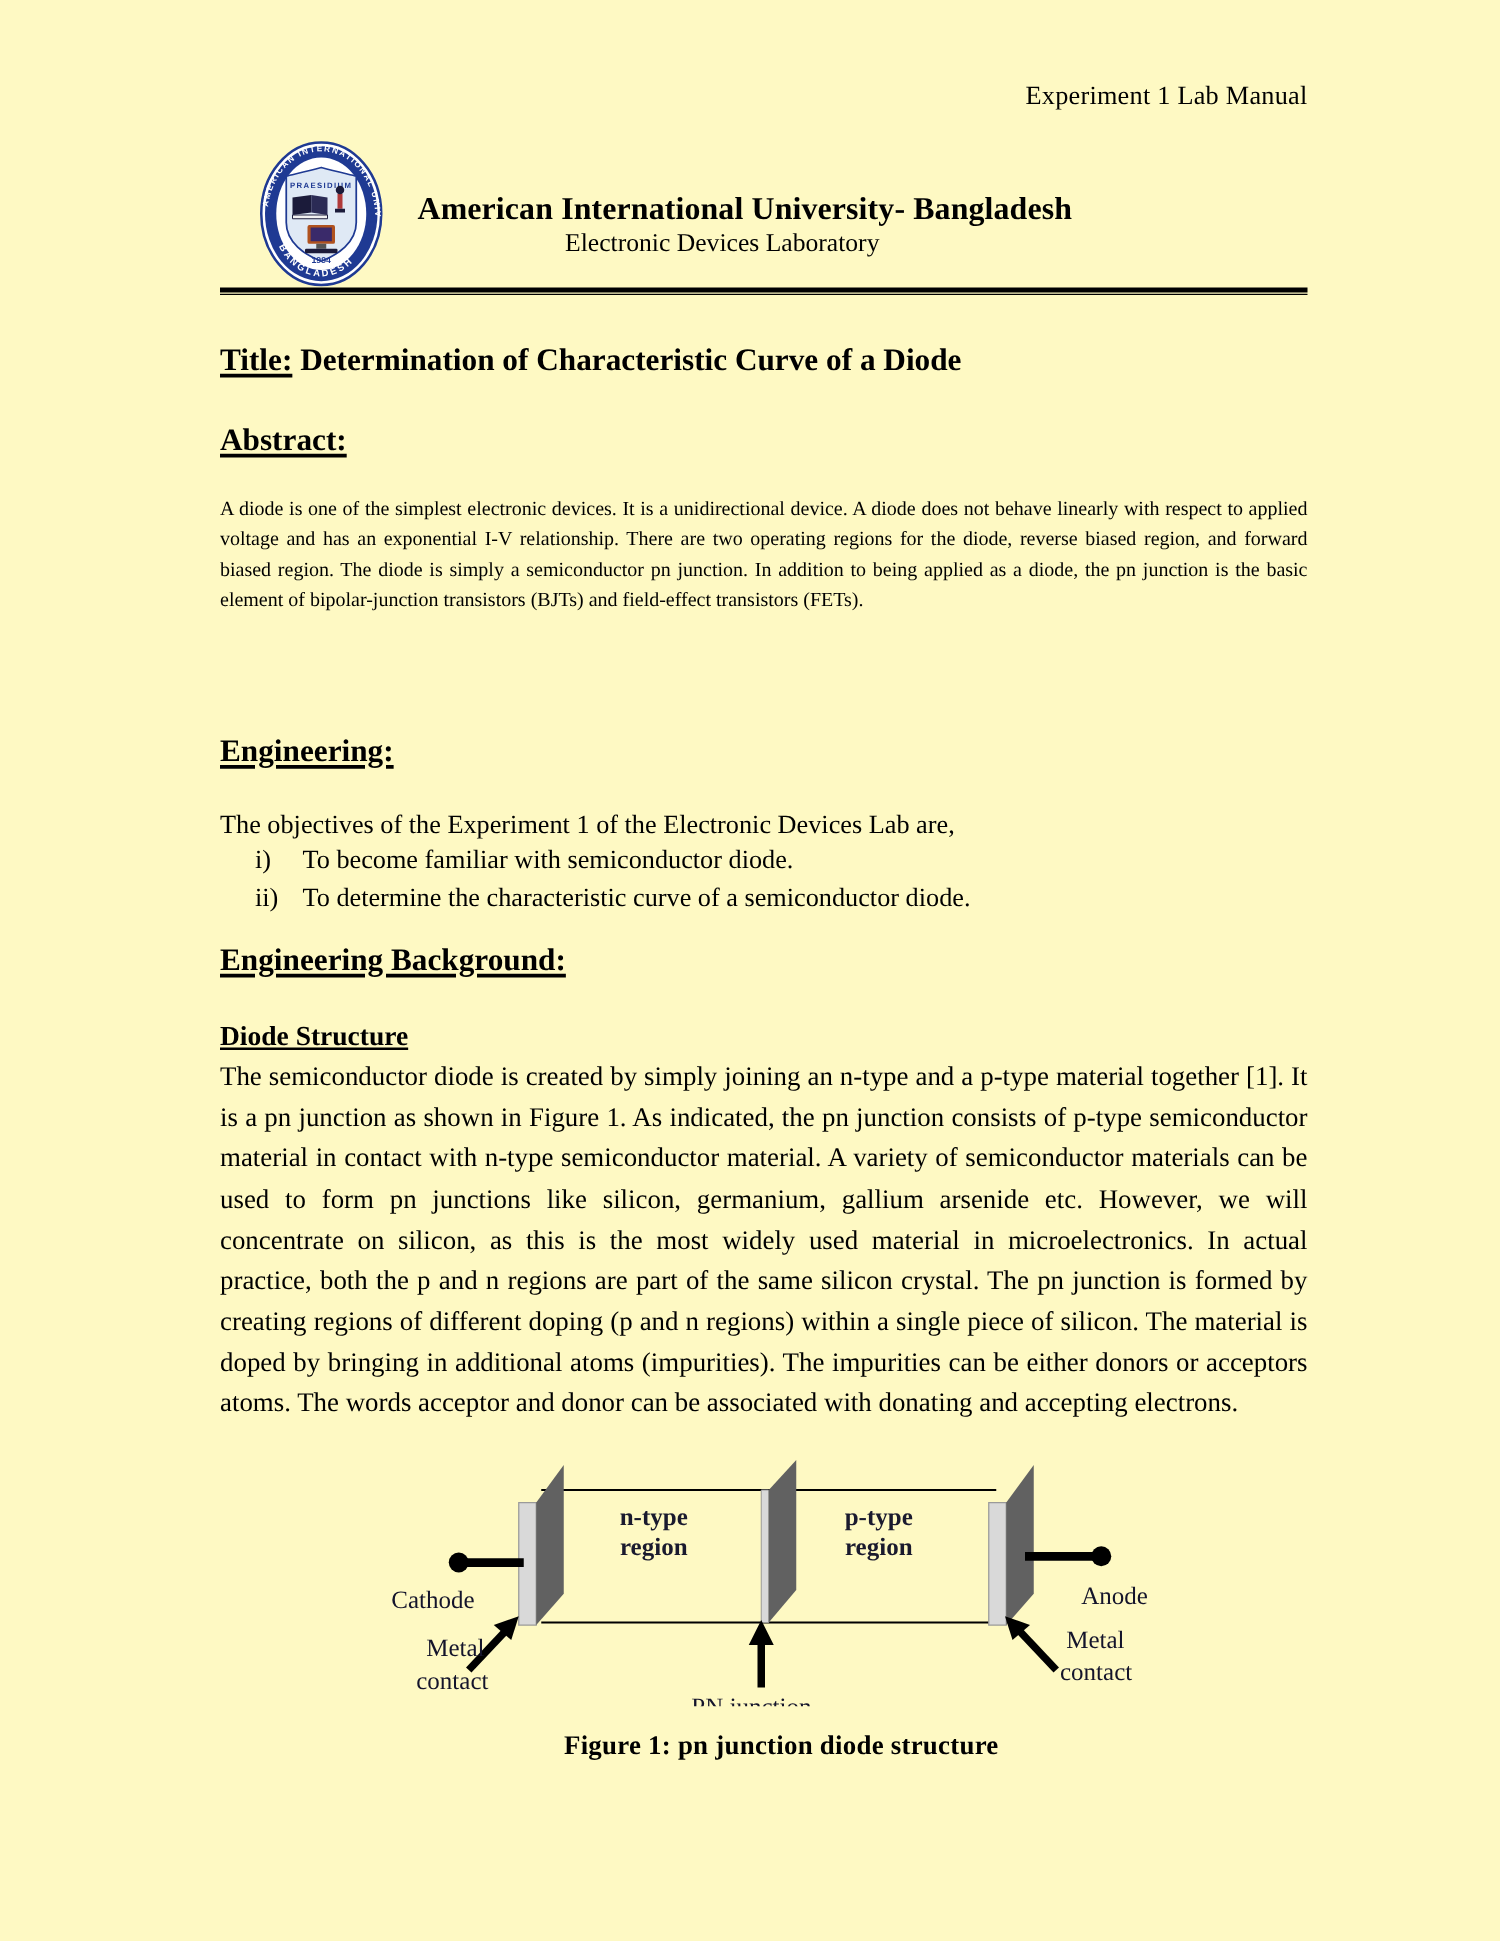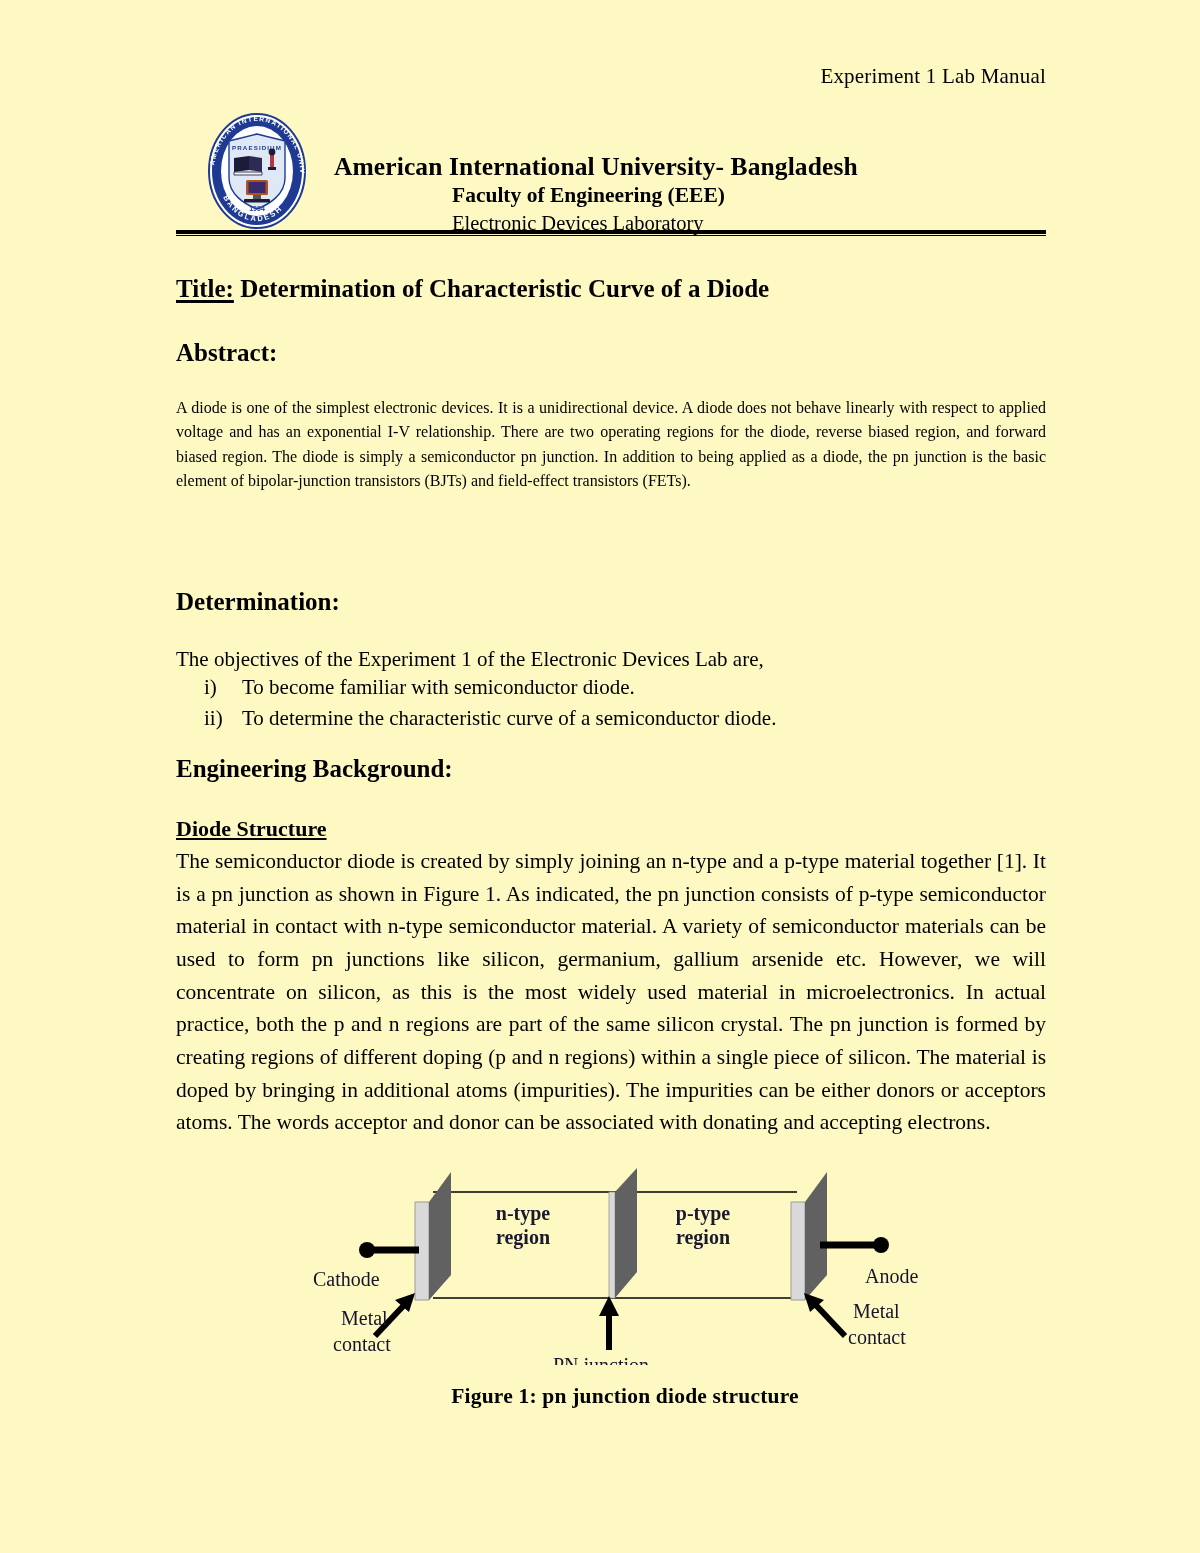--- a/index.html
+++ b/index.html
@@ -103,20 +103,21 @@
     left: 0; top: 5px;
     width: 100%;
     height: 1px;
     background: #000;
   }
 
   
   .h-section {
     font-size: 25px;
     font-weight: bold;
+    text-decoration: underline;
     text-underline-offset: 3px;
     text-decoration-thickness: 2.5px;
     display: inline-block;
   }
   .h-sub {
     font-size: 22px;
     font-weight: bold;
     text-decoration: underline;
     text-underline-offset: 2px;
     text-decoration-thickness: 2px;
@@ -257,37 +258,36 @@
             <rect x="52.5" y="72" width="17" height="11" fill="#3a2a6a"></rect>
             <rect x="57" y="85" width="8" height="4" fill="#555"></rect>
             <rect x="48" y="89" width="26" height="3.5" rx="1" fill="#1b1b3a"></rect>
           </g>
           <text x="61" y="100.5" text-anchor="middle" font-family="'Liberation Sans', sans-serif" font-size="7" font-weight="bold" fill="#1f3a93">1994</text>
         </svg>
       </div>
 
       <div class="univ-block">
         <div class="univ-name">American International University- Bangladesh</div>
-        <div class="faculty">Faculty of Engineering (EEE)</div>
         <div class="lab-name">Electronic Devices Laboratory</div>
       </div>
     </div>
 
     <div class="title-line">
       <span class="lbl">Title:</span>
       <span>Determination of Characteristic Curve of a Diode</span>
     </div>
 
     <div class="abstract-head">
       <span class="h-section">Abstract:</span>
     </div>
     <div class="abstract-body">A diode is one of the simplest electronic devices. It is a unidirectional device. A diode does not behave linearly with respect to applied voltage and has an exponential I-V relationship. There are two operating regions for the diode, reverse biased region, and forward biased region. The diode is simply a semiconductor pn junction. In addition to being applied as a diode, the pn junction is the basic element of bipolar-junction transistors (BJTs) and field-effect transistors (FETs).</div>
 
     <div class="intro-head">
-      <span class="h-section">Determination:</span>
+      <span class="h-section">Engineering:</span>
     </div>
     <div class="intro-lead">The objectives of the Experiment 1 of the Electronic Devices Lab are,</div>
     <ul class="obj-list">
       <li>
         <span class="num">i)</span>
         <span>To become familiar with semiconductor diode.</span>
       </li>
       <li>
         <span class="num">ii)</span>
         <span>To determine the characteristic curve of a semiconductor diode.</span>

